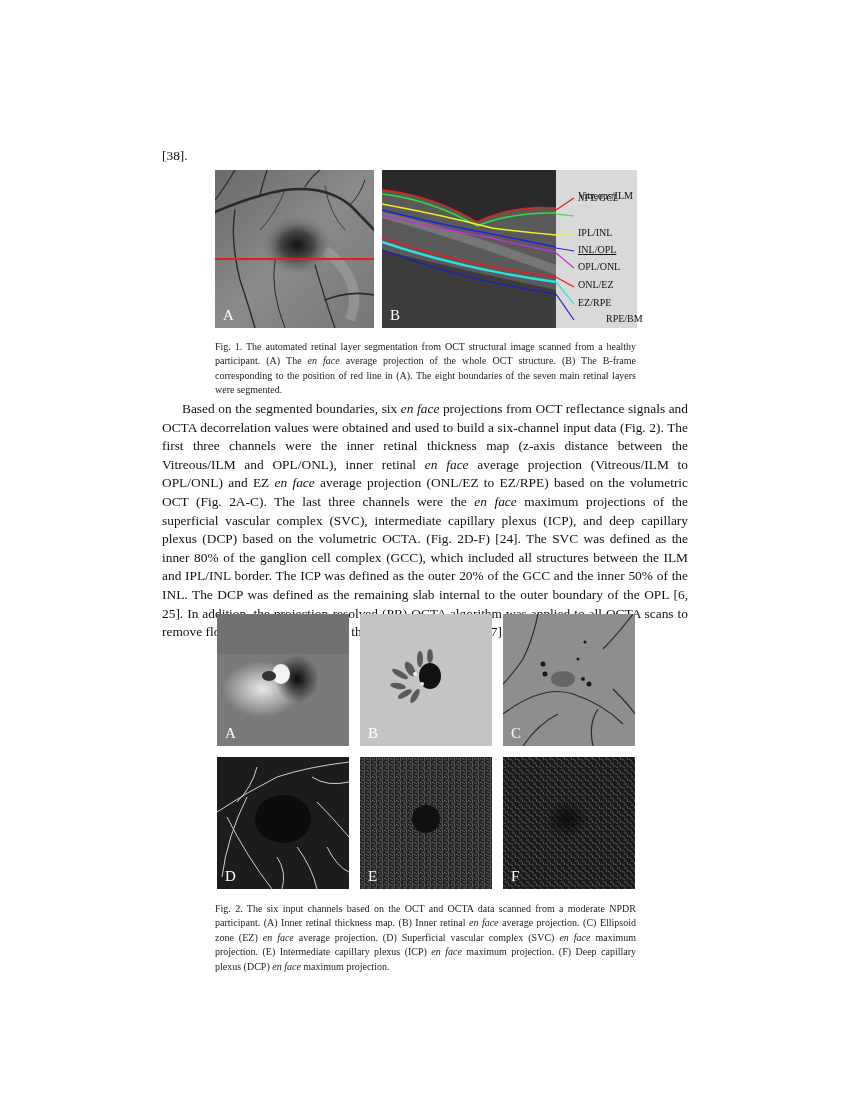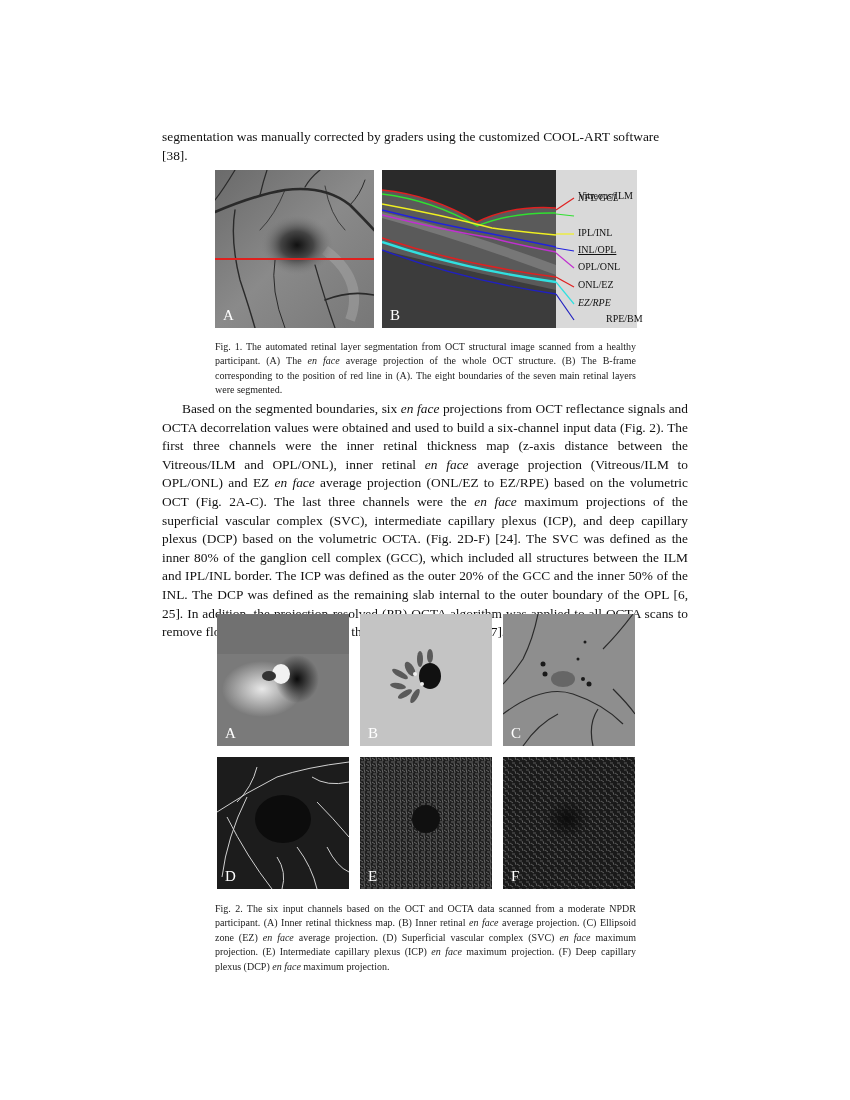--- a/index.html
+++ b/index.html
@@ -15,21 +15,21 @@
   .panel svg { display:block; width:100%; height:100%; }
   .plabel { position:absolute; left:8px; bottom:4px; color:#fff; font-size:15px;
             font-family:"Liberation Serif", serif; }
   .legend-box { position:absolute; left:556px; top:170px; width:81px; height:158px; background:#d9d9d9; }
   .legend-item { position:absolute; left:22px; font-size:10px; font-family:"Liberation Serif", serif; color:#111; white-space:nowrap; }
 </style>
 </head>
 <body>
 
 <p class="para" style="top:128px;">
-  <span>segmentation was manually corrected by graders using the customized COOL-ART software</span><br>
+  <br>
   <span>[38].</span>
 </p>
 
 <div class="panel" style="left:215px; top:170px; width:159px; height:158px;">
   <svg viewBox="0 0 159 158" preserveAspectRatio="none">
     <defs>
       <radialGradient id="fovea" cx="0.5" cy="0.5" r="0.5">
         <stop offset="0" stop-color="#111"></stop>
         <stop offset="0.45" stop-color="#444"></stop>
         <stop offset="1" stop-color="#7d7d7d" stop-opacity="0"></stop>
@@ -95,21 +95,21 @@
       <line x1="0" y1="112" x2="18" y2="134" stroke="#30e0e0"></line>
       <line x1="0" y1="124" x2="18" y2="150" stroke="#2020c0"></line>
     </g>
   </svg>
   <span class="legend-item" style="top:20px;">Vitreous/ILM</span>
   <span class="legend-item" style="top:22px;font-style:italic;">NFL/GCL</span>
   <span class="legend-item" style="top:57px;">IPL/INL</span>
   <span class="legend-item" style="top:74px;text-decoration:underline;">INL/OPL</span>
   <span class="legend-item" style="top:91px;">OPL/ONL</span>
   <span class="legend-item" style="top:109px;">ONL/EZ</span>
-  <span class="legend-item" style="top:127px;font-style:italic;">EZ/RPE</span>
+  <span class="legend-item" style="top:127px;">EZ/RPE</span>
   <span class="legend-item" style="top:143px;margin-left:28px;">RPE/BM</span>
 </div>
 
 <p class="caption" style="top:340px;">
   <span>Fig. 1.  The automated retinal layer segmentation from OCT structural image scanned from a healthy participant. (A) The </span><em>en face</em><span> average projection of the whole OCT structure. (B) The B-frame corresponding to the position of red line in (A). The eight boundaries of the seven main retinal layers were segmented.</span>
 </p>
 
 <p class="para" style="top:400px;">
   <span class="indent"></span><span>Based on the segmented boundaries, six </span><em>en face</em><span> projections from OCT reflectance signals and OCTA decorrelation values were obtained and used to build a six-channel input data (Fig. 2). The first three channels were the inner retinal thickness map (z-axis distance between the Vitreous/ILM and OPL/ONL), inner retinal </span><em>en face</em><span> average projection (Vitreous/ILM to OPL/ONL) and EZ </span><em>en face</em><span> average projection (ONL/EZ to EZ/RPE) based on the volumetric OCT (Fig. 2A-C). The last three channels were the </span><em>en face</em><span> maximum projections of the superficial vascular complex (SVC), intermediate capillary plexus (ICP), and deep capillary plexus (DCP) based on the volumetric OCTA. (Fig. 2D-F) [24]. The SVC was defined as the inner 80% of the ganglion cell complex (GCC), which included all structures between the ILM and IPL/INL border. The ICP was defined as the outer 20% of the GCC and the inner 50% of the INL. The DCP was defined as the remaining slab internal to the outer boundary of the OPL [6, 25]. In addition, the projection-resolved (PR) OCTA algorithm was applied to all OCTA scans to remove flow projection artifacts in the deeper plexuses [26, 27].</span>
 </p>

